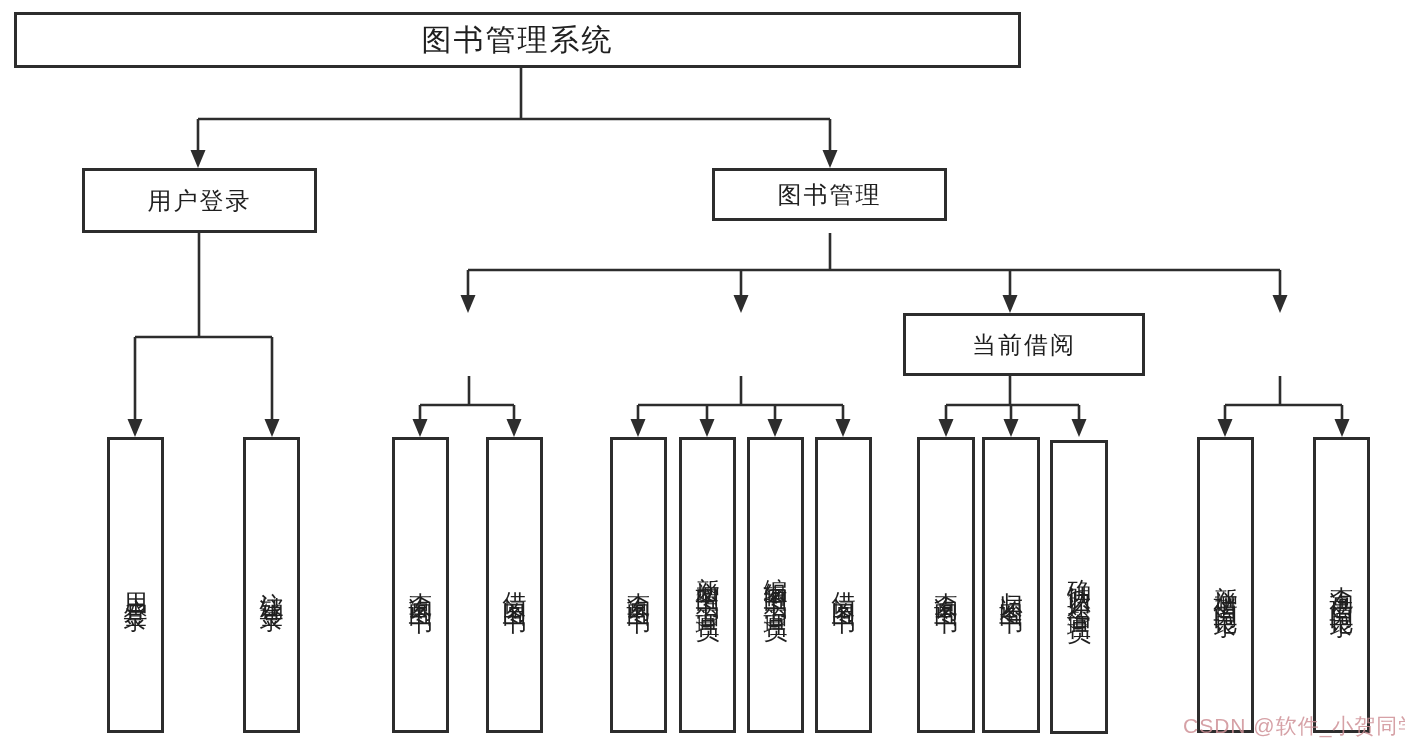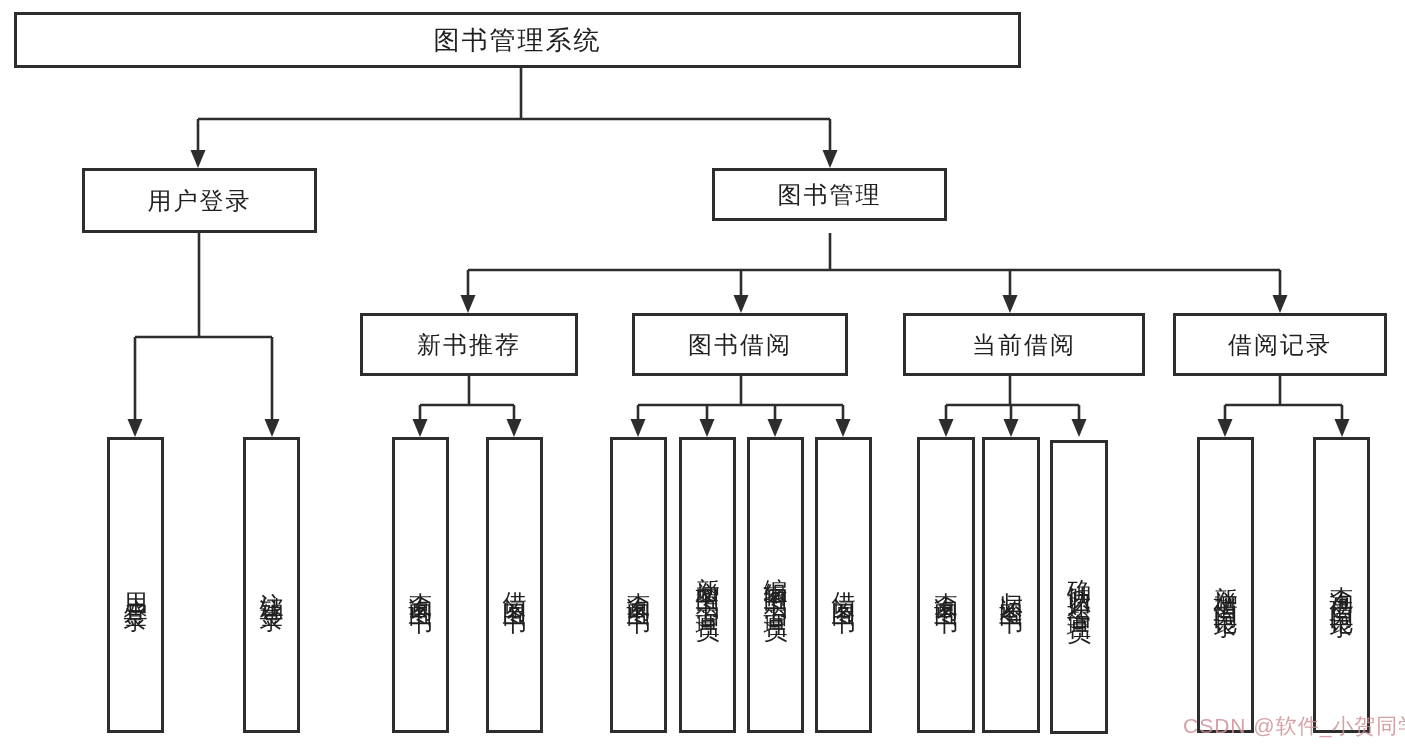--- a/index.html
+++ b/index.html
@@ -32,21 +32,21 @@
     align-items: center;
     justify-content: center;
     color: #1f1f1f;
   }
   .box.h span {
     font-size: 24px;
     letter-spacing: 2px;
     white-space: nowrap;
   }
   .box.root span {
-    font-size: 26px;
+    font-size: 30px;
     letter-spacing: 2px;
   }
   .box.v span {
     writing-mode: vertical-rl;
     text-orientation: mixed;
     font-size: 24px;
     letter-spacing: 6px;
     line-height: 1;
     white-space: nowrap;
   }
@@ -137,31 +137,22 @@
     <span>图书管理系统</span>
   </div>
 
   <div class="box h" style="left:82px;top:168px;width:235px;height:65px">
     <span>用户登录</span>
   </div>
   <div class="box h" style="left:712px;top:168px;width:235px;height:53px">
     <span>图书管理</span>
   </div>
 
-  <div class="box h" style="left:360px;top:313px;width:218px;height:63px">
-    <span>新书推荐</span>
-  </div>
-  <div class="box h" style="left:632px;top:313px;width:216px;height:63px">
-    <span>图书借阅</span>
-  </div>
   <div class="box h" style="left:903px;top:313px;width:242px;height:63px">
     <span>当前借阅</span>
-  </div>
-  <div class="box h" style="left:1173px;top:313px;width:214px;height:63px">
-    <span>借阅记录</span>
   </div>
 
   <div class="box v" style="left:107px;top:437px;width:57px;height:296px">
     <span>用户登录</span>
   </div>
   <div class="box v" style="left:243px;top:437px;width:57px;height:296px">
     <span>注销登录</span>
   </div>
 
   <div class="box v" style="left:392px;top:437px;width:57px;height:296px">

